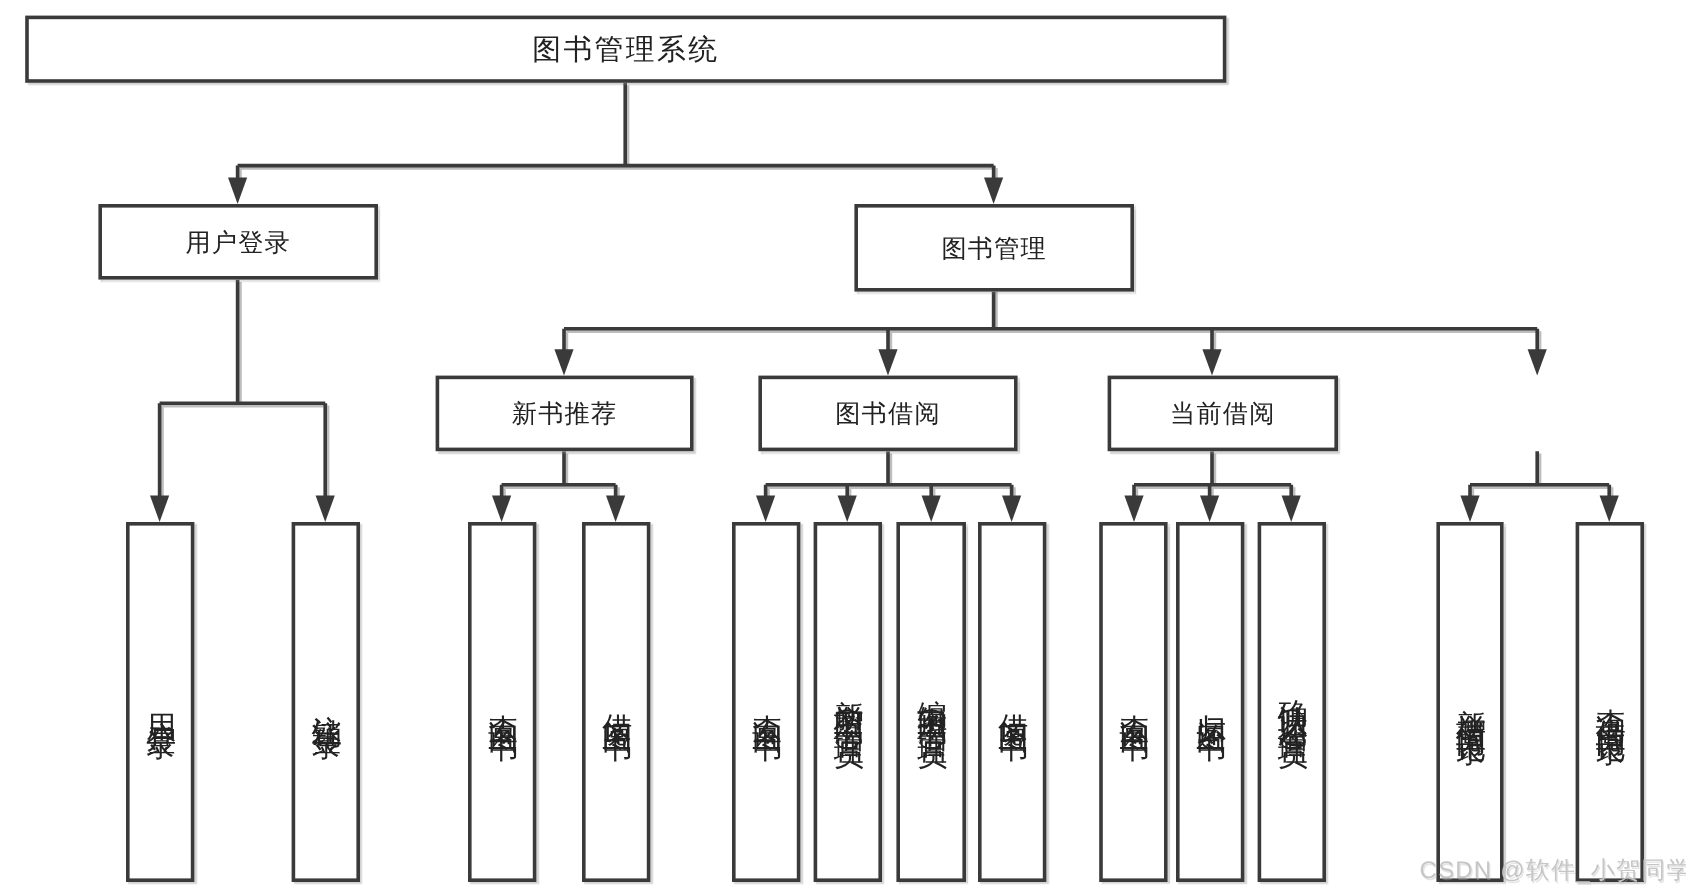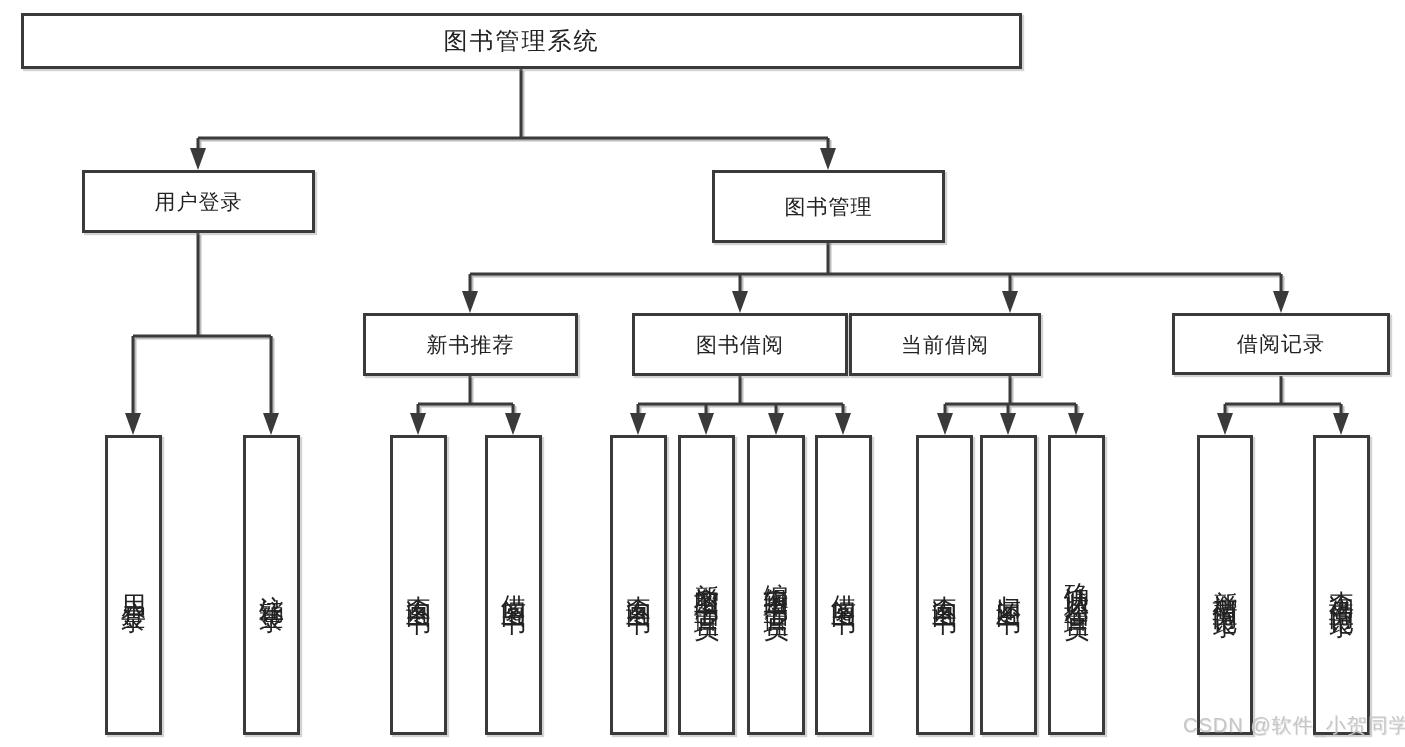--- a/index.html
+++ b/index.html
@@ -72,22 +72,21 @@
     </g>
   </svg>
 
   <div class="box h root" style="left:21px;top:13px;width:1001px;height:56px">图书管理系统</div>
 
   <div class="box h" style="left:82px;top:170px;width:233px;height:63px">用户登录</div>
   <div class="box h" style="left:712px;top:170px;width:233px;height:73px">图书管理</div>
 
   <div class="box h" style="left:363px;top:313px;width:215px;height:63px">新书推荐</div>
   <div class="box h" style="left:632px;top:313px;width:216px;height:63px">图书借阅</div>
-  <div class="box h" style="left:849px;top:313px;width:192px;height:63px">当前借阅</div>
-  <div class="box h" style="left:1172px;top:313px;width:218px;height:62px">借阅记录</div>
+  <div class="box h" style="left:923px;top:313px;width:192px;height:63px">当前借阅</div>
 
   <div class="box v" style="left:105px;top:435px;width:57px;height:300px">
     <span class="vtxt">用户登录</span>
   </div>
   <div class="box v" style="left:243px;top:435px;width:57px;height:300px">
     <span class="vtxt">注销登录</span>
   </div>
 
   <div class="box v" style="left:390px;top:435px;width:57px;height:300px">
     <span class="vtxt">查询图书</span>

